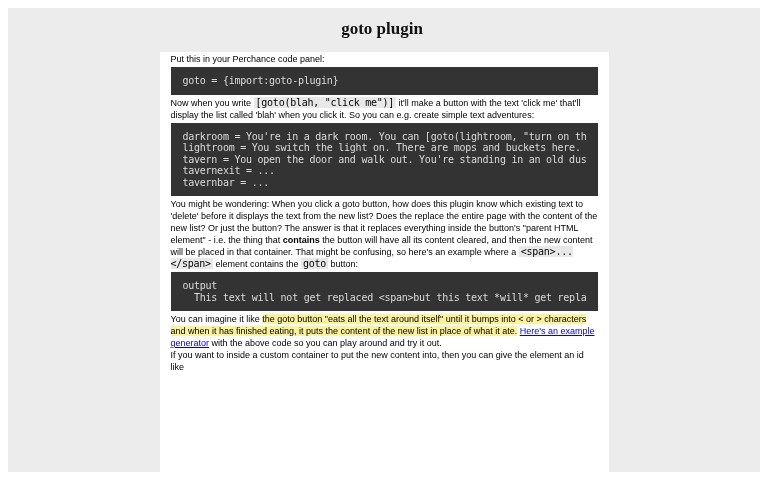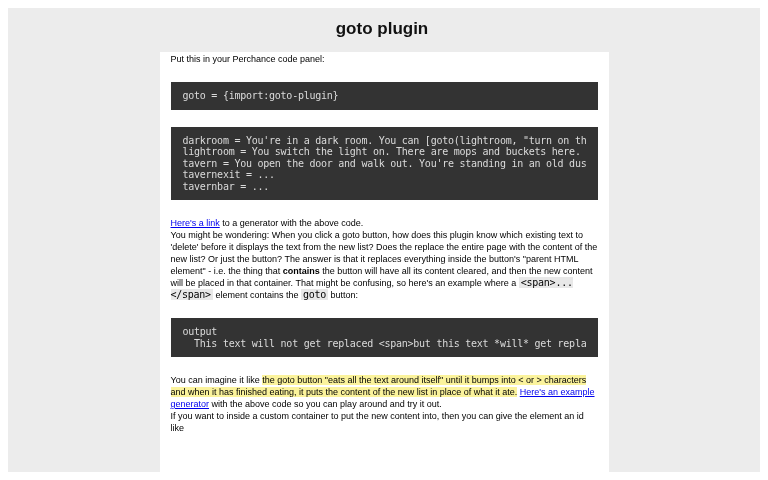--- a/index.html
+++ b/index.html
@@ -13,37 +13,37 @@
     position: absolute; left: 8px; top: 8px; width: 752px; height: 464px;
     background: #ececec;
     overflow: hidden;
   }
   h1.page-title {
     margin: 11px 4px 0 0;
     text-align: center;
     font-size: 17px;
     font-weight: bold;
     color: #111111;
-    font-family: Liberation Sans, sans-serif;
+    font-family: Liberation Serif, serif;
   }
   .content-panel {
     width: 427px;
     margin: 13px auto 0 auto;
     background: #ffffff;
     padding: 1px 11px 30px 11px;
     min-height: 480px;
   }
   p.doc-paragraph {
     margin: 0 0;
     font-size: 9px;
     line-height: 12px;
     color: #000000;
   }
   pre.code-block {
-    margin: 17px 0;
+    margin: 2px 0;
     padding: 8px 12px;
     background: #333333;
     color: #dbdbdb;
     font-family: "DejaVu Sans Mono", monospace;
     font-size: 10px;
     line-height: 11.5px;
     letter-spacing: -0.25px;
     white-space: pre;
     overflow: hidden;
   }
@@ -64,25 +64,25 @@
   }
 </style>
 </head>
 <body>
 
 <div class="page-panel">
   <h1 class="page-title">goto plugin</h1>
   <div class="content-panel">
     <p class="doc-paragraph"><span>Put this in your Perchance code panel:</span></p>
     <pre class="code-block">goto = {import:goto-plugin}</pre>
+    <p class="doc-paragraph"><span>Now when you write </span><span class="seg-code">[goto(blah, "click me")]</span><span> it'll make a button with the text 'click me' that'll display the list called 'blah' when you click it. So you can e.g. create simple text adventures:</span></p>
     <pre class="code-block">darkroom = You're in a dark room. You can [goto(lightroom, "turn on th
 lightroom = You switch the light on. There are mops and buckets here.
 tavern = You open the door and walk out. You're standing in an old dus
 tavernexit = ...
 tavernbar = ...</pre>
-    <p class="doc-paragraph"><a class="inline-link" href="#">Here's a link</a><span> to a generator with the above code.</span></p>
     <p class="doc-paragraph"><span>You might be wondering: When you click a goto button, how does this plugin know which existing text to 'delete' before it displays the text from the new list? Does the replace the </span><span class="seg-i">entire page</span><span> with the content of the new list? Or just the button? The answer is that it replaces everything inside the button's "parent HTML element" - i.e. the thing that </span><span class="seg-b">contains</span><span> the button will have all its content cleared, and then the new content will be placed in that container. That might be confusing, so here's an example where a </span><span class="seg-code">&lt;span&gt;...&lt;/span&gt;</span><span> element </span><span class="seg-i">contains</span><span> the </span><span class="seg-code">goto</span><span> button:</span></p>
     <pre class="code-block">output
   This text will not get replaced &lt;span&gt;but this text *will* get repla</pre>
     <p class="doc-paragraph"><span>You can imagine it like </span><span class="seg-hl">the goto button "eats all the text around itself" until it bumps into &lt; or &gt; characters and when it has finished eating, it puts the content of the new list in place of what it ate.</span><span> </span><a class="inline-link" href="#">Here's an example generator</a><span> with the above code so you can play around and try it out.</span></p>
     <p class="doc-paragraph"><span>If you want to inside a </span><span class="seg-i">custom</span><span> container to put the new content into, then you can give the element an id like </span></p>
   </div>
 </div>
 
 </body></html>

